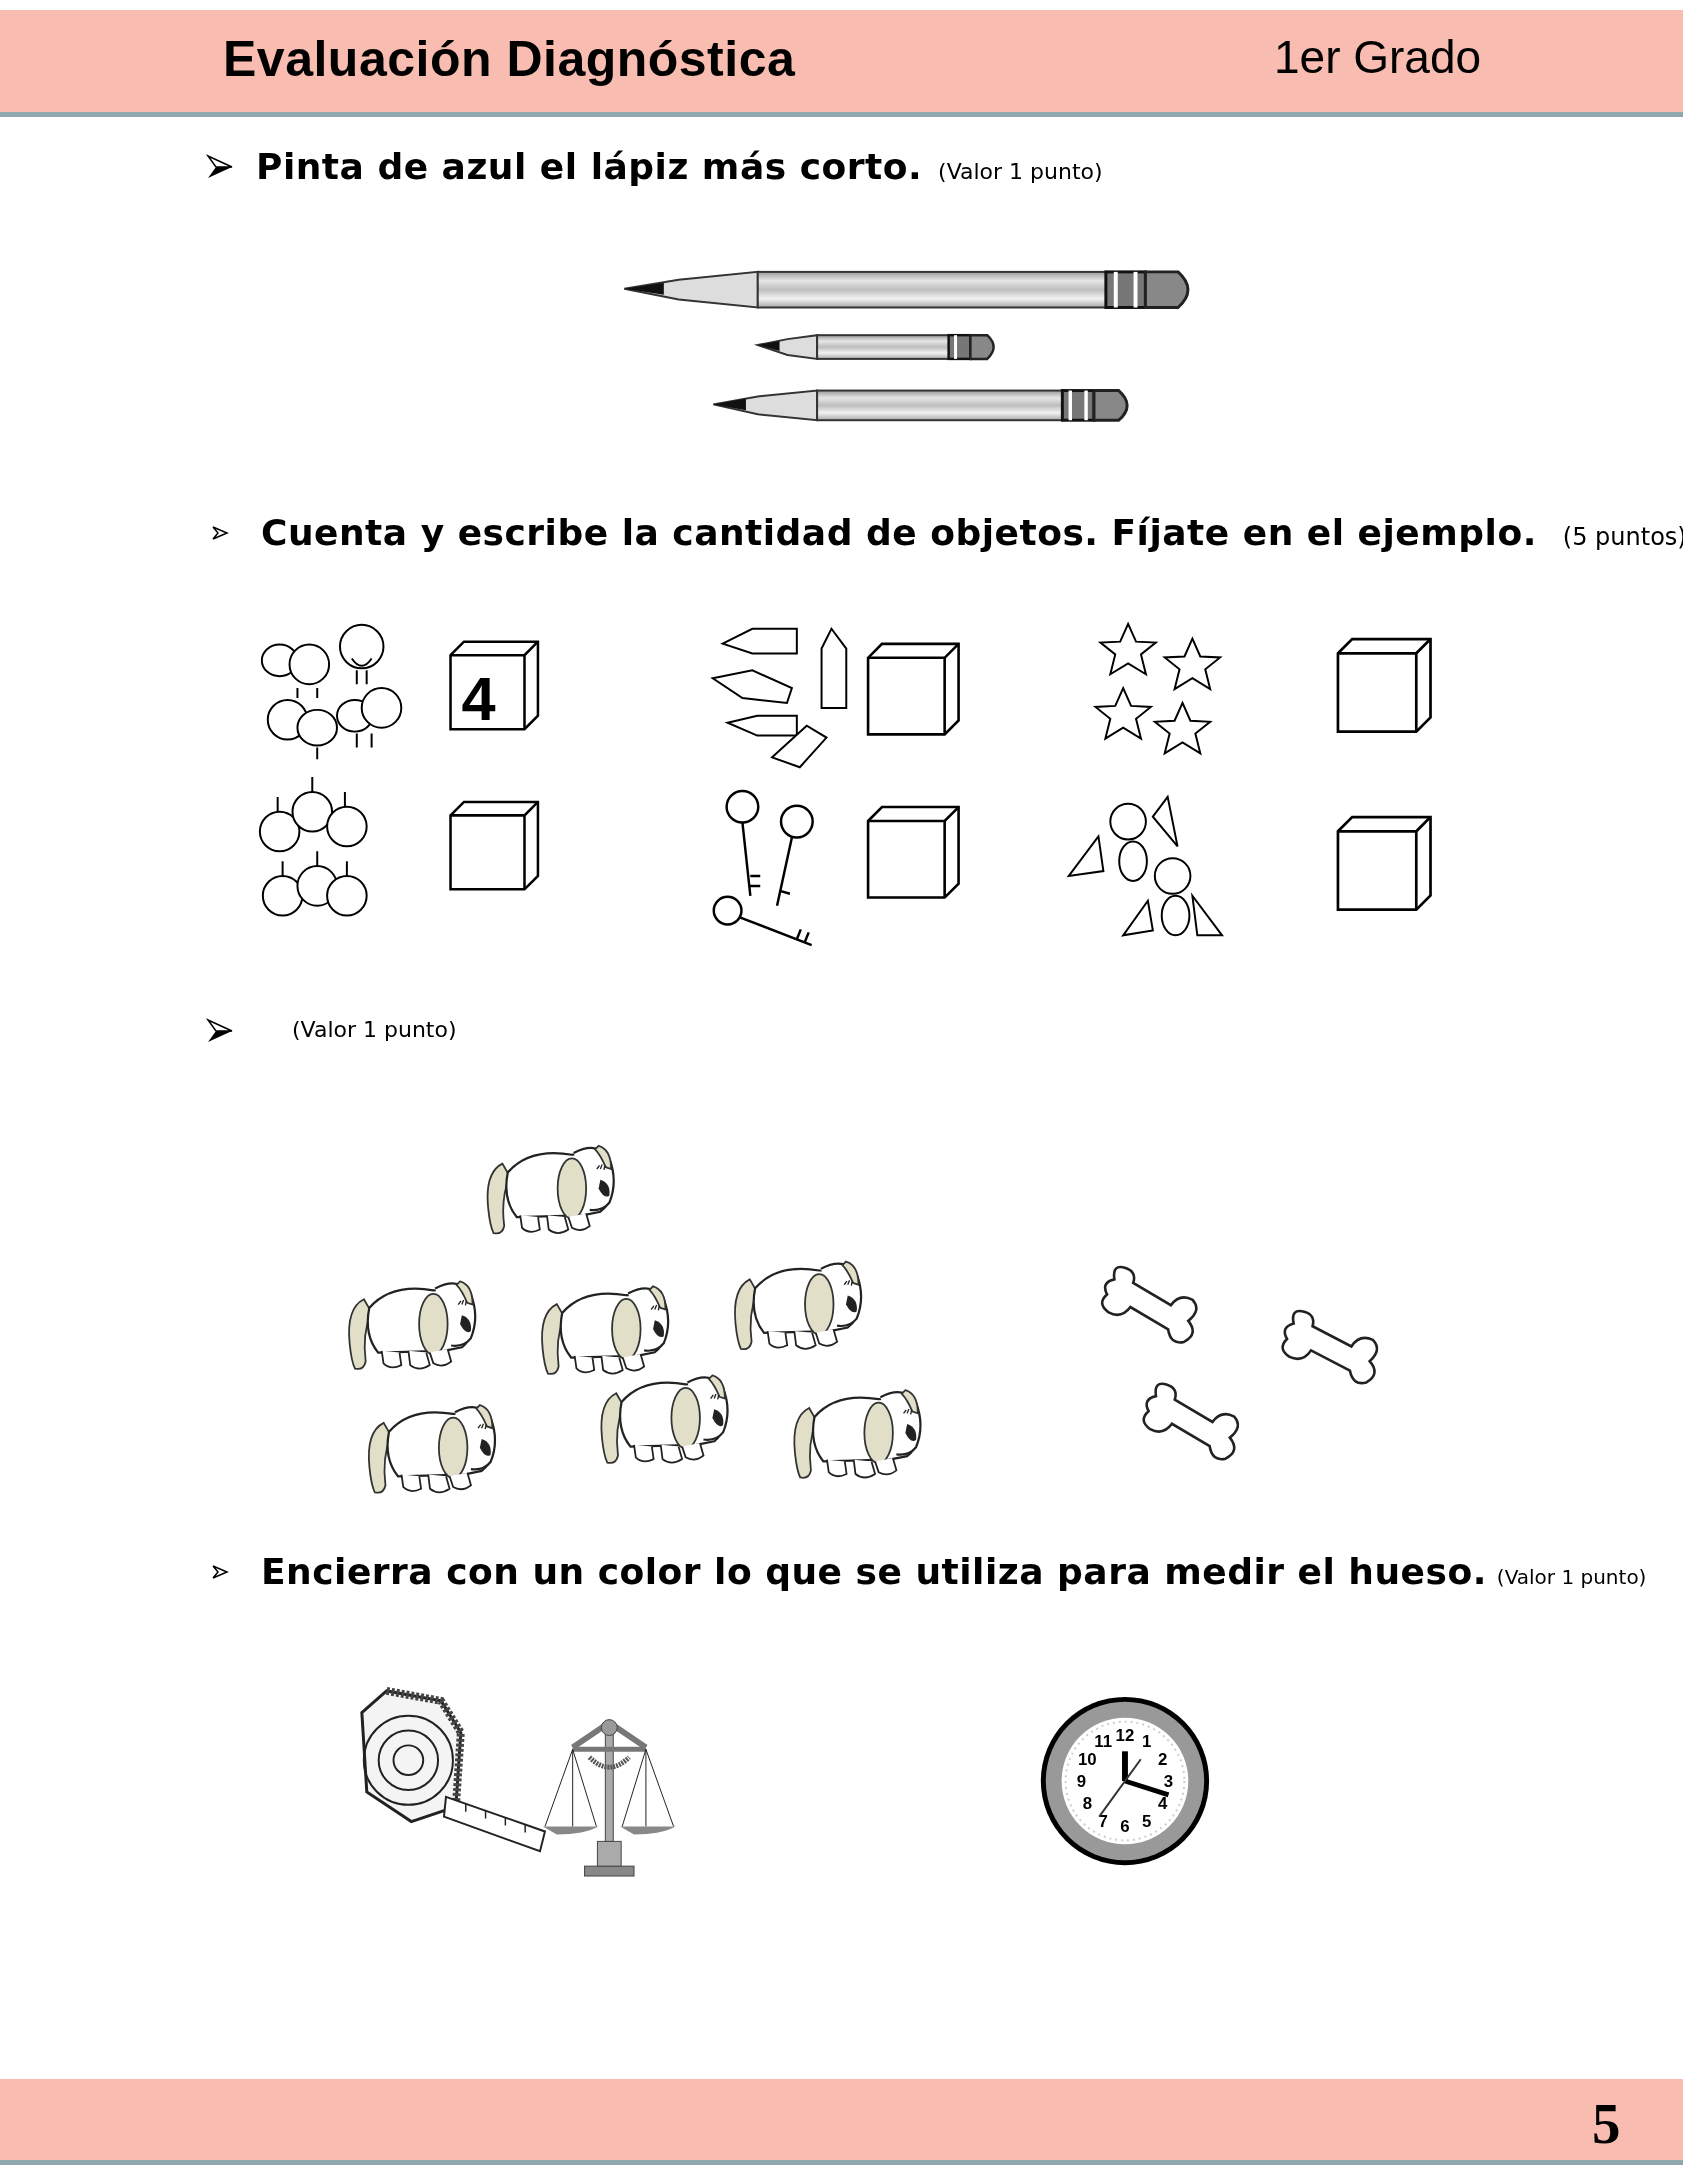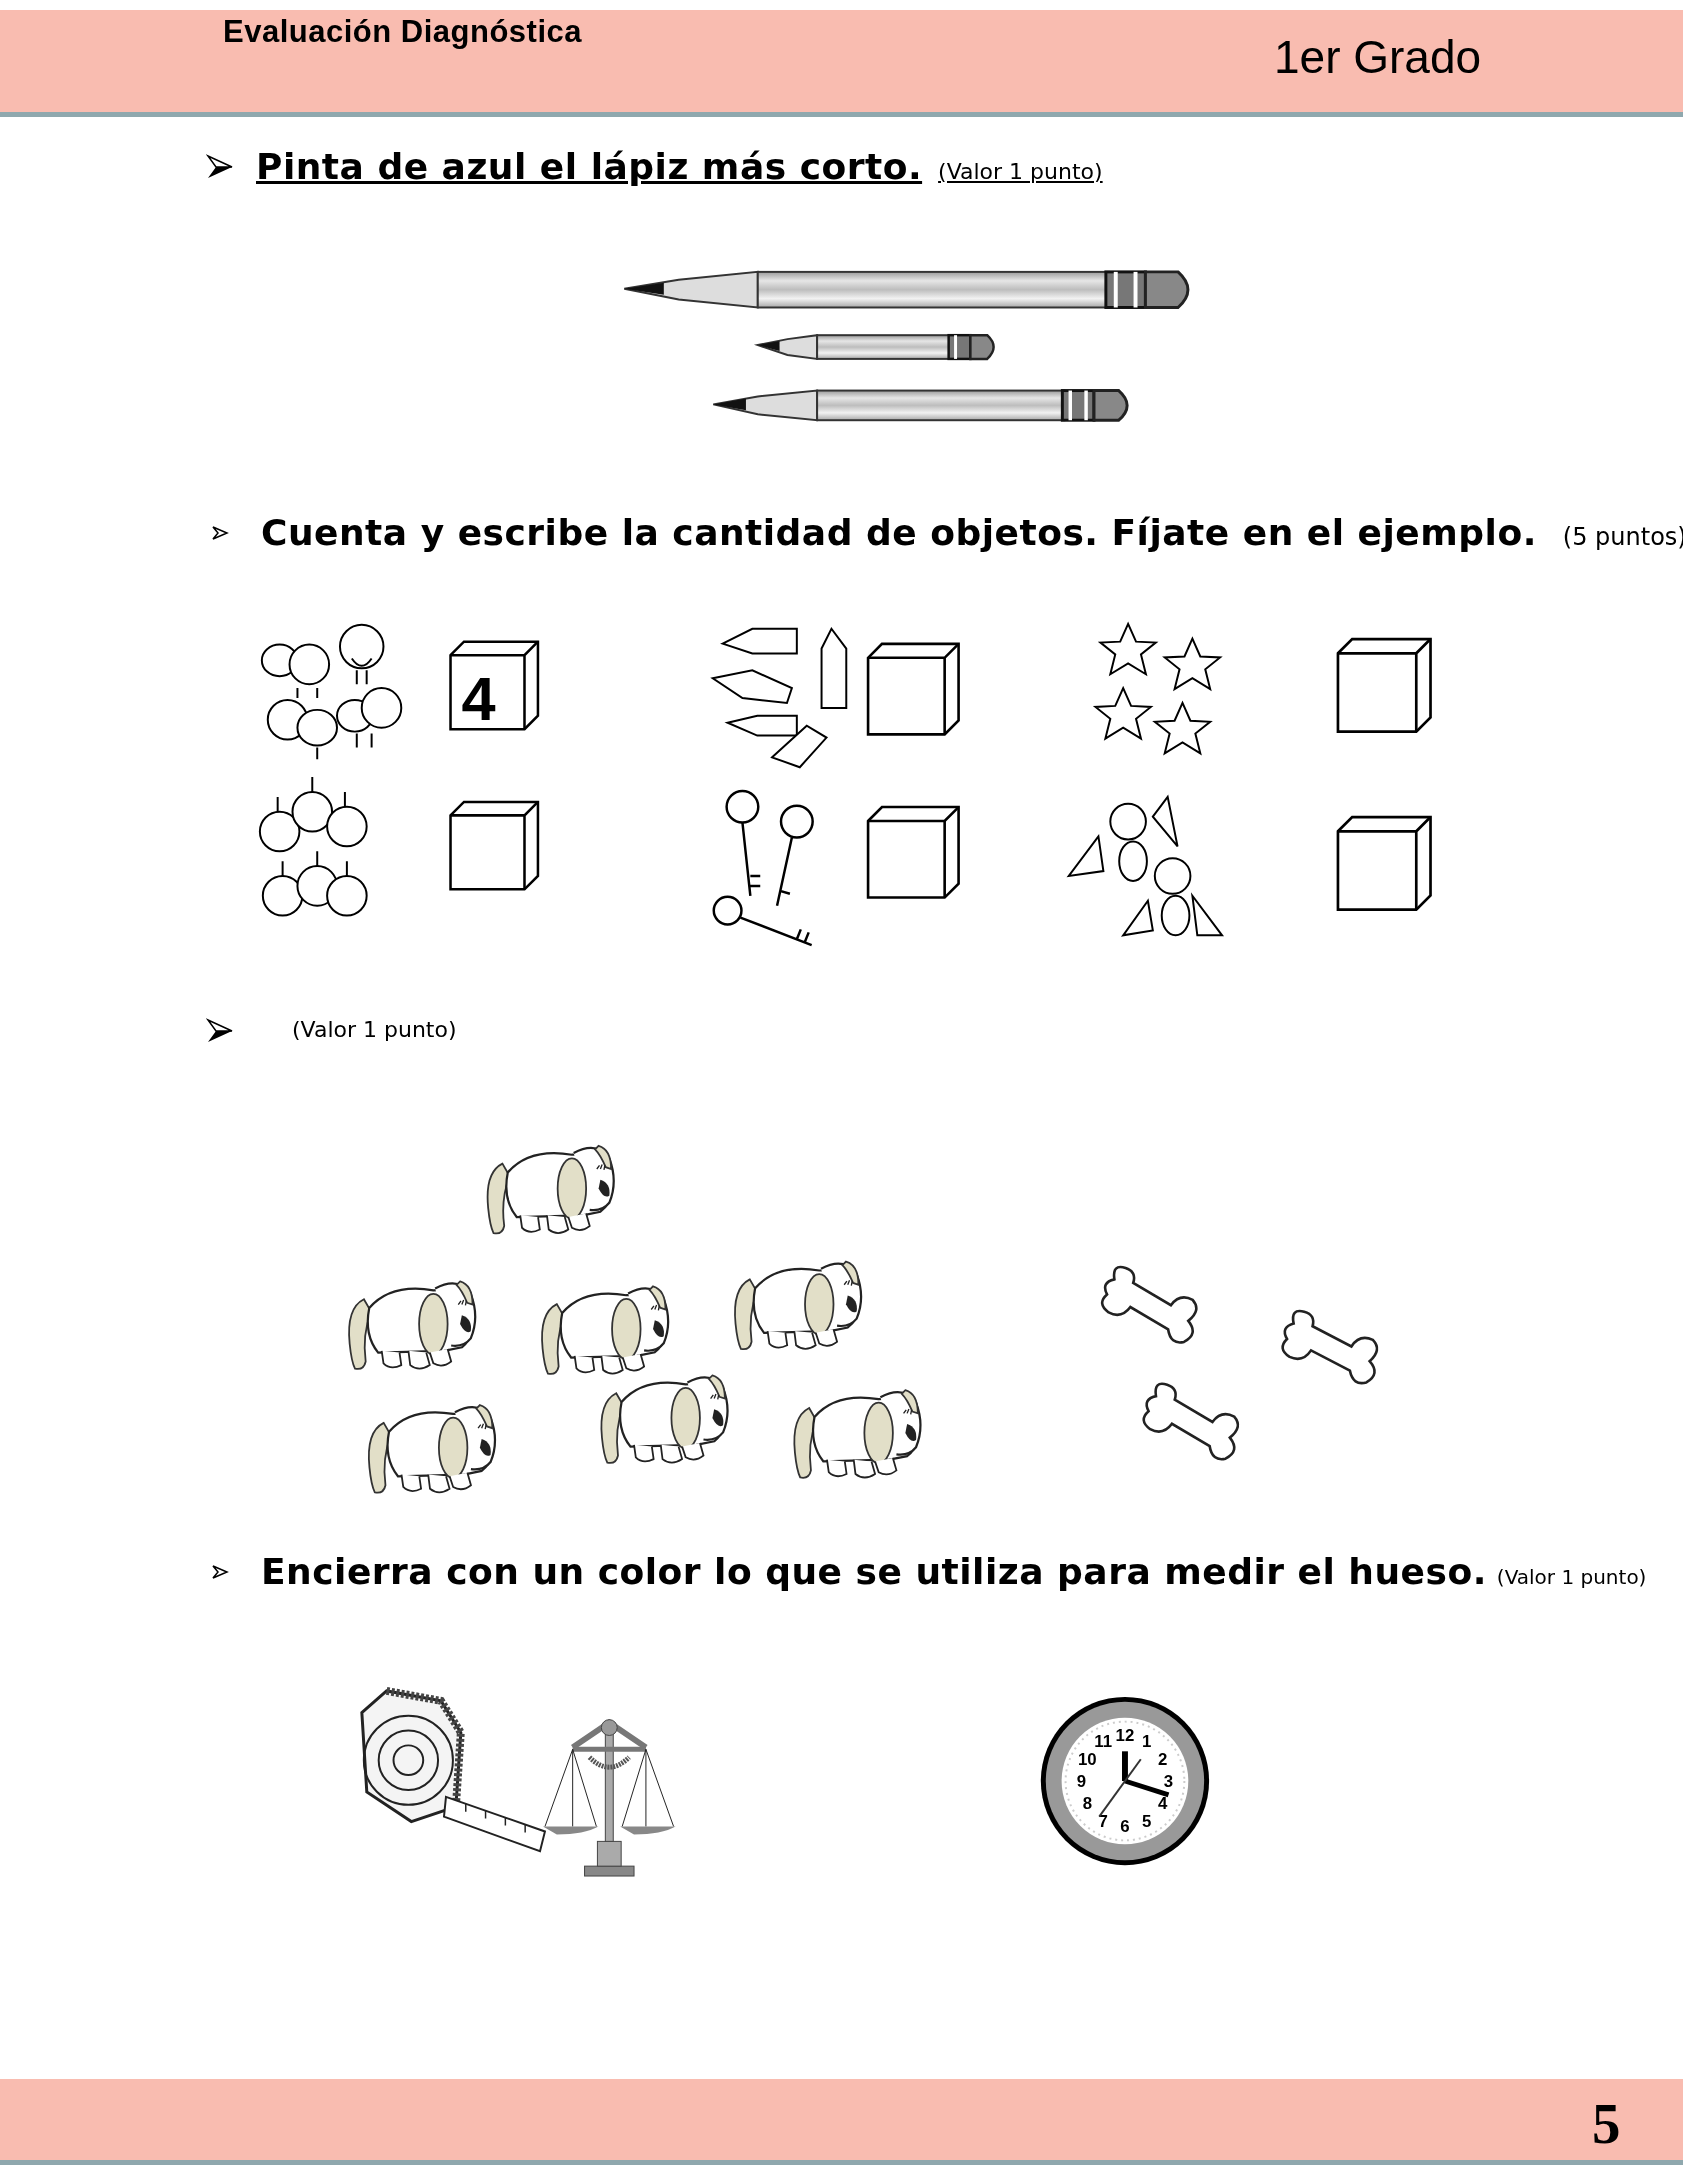--- a/index.html
+++ b/index.html
@@ -1,19 +1,19 @@
 <!DOCTYPE html>
 <html><head>
 <meta charset="utf-8">
 <style>
   html, body { margin: 0; padding: 0; }
   body { width: 1683px; height: 2178px; background: #ffffff; position: relative; overflow: hidden; font-family: "DejaVu Sans", sans-serif; color: #000; }
   .band { position: absolute; left: 0; width: 1683px; background: #f9bcb0; }
   .band-line { position: absolute; left: 0; width: 1683px; height: 5px; background: #8fa8ae; }
-  .header-title { position: absolute; left: 223px; top: 14px; font-family: "Liberation Sans", sans-serif; font-weight: bold; font-size: 31px; letter-spacing: 0.5px; }
+  .header-title { position: absolute; left: 223px; top: 30px; font-family: "Liberation Sans", sans-serif; font-weight: bold; font-size: 50px; letter-spacing: 0.5px; }
   .header-grade { position: absolute; left: 1274px; top: 30px; font-family: "Liberation Sans", sans-serif; font-weight: normal; font-size: 46px; }
   .page-num { position: absolute; left: 1592px; top: 2091px; font-family: "Liberation Serif", serif; font-weight: bold; font-size: 57px; }
   .instr { position: absolute; display: flex; align-items: baseline; white-space: nowrap; }
   .bullet { width: 28px; height: 28px; margin-right: 22px; align-self: center; }
   .bullet.small { width: 18px; height: 18px; margin-right: 32px; margin-left: 5px; }
   .instr-text { font-family: "DejaVu Sans", sans-serif; font-weight: bold; font-size: 36px; letter-spacing: 0.5px; }
   .instr-value { font-family: "DejaVu Sans", sans-serif; font-size: 22px; margin-left: 16px; }
   .art { position: absolute; }
   .box-digit { font-family: "Liberation Sans", sans-serif; font-weight: bold; font-size: 62px; fill: #000; }
   .clock-num { font-family: "Liberation Sans", sans-serif; font-weight: bold; font-size: 17px; fill: #000; }
@@ -48,21 +48,21 @@
       <path d="M10 16 Q4 4 16 4 Q26 4 26 14 L62 22 Q66 10 78 12 Q88 18 80 30 Q92 38 82 48 Q72 54 66 42 L30 34 Q26 46 14 44 Q2 40 8 30 Q0 22 10 16 Z" fill="#fff" stroke="#222" stroke-width="2.2"></path>
     </g>
   </defs>
 </svg>
 
 <div class="band" style="top:10px;height:102px;"></div>
 <div class="band-line" style="top:112px;"></div>
 <div class="header-title">Evaluación Diagnóstica</div>
 <div class="header-grade">1er Grado</div>
 
-<div class="instr" style="left:206px;top:146px;text-decoration:underline;">
+<div class="instr" style="left:206px;top:146px;">
   <svg class="bullet" viewBox="0 0 28 28">
       <path d="M2 3 L26 14 L2 25 L10 14 Z" fill="#000"></path>
       <path d="M2 3 L26 14 L10 14 Z" fill="#fff" stroke="#000" stroke-width="1.5"></path>
     </svg>
   <span class="instr-text">Pinta de azul el lápiz más corto.</span>
   <span class="instr-value">(Valor 1 punto)</span>
 </div>
 
 <svg class="art" style="left:619px;top:262px;" width="594" height="178" viewBox="0 0 600 180">
   <g>

